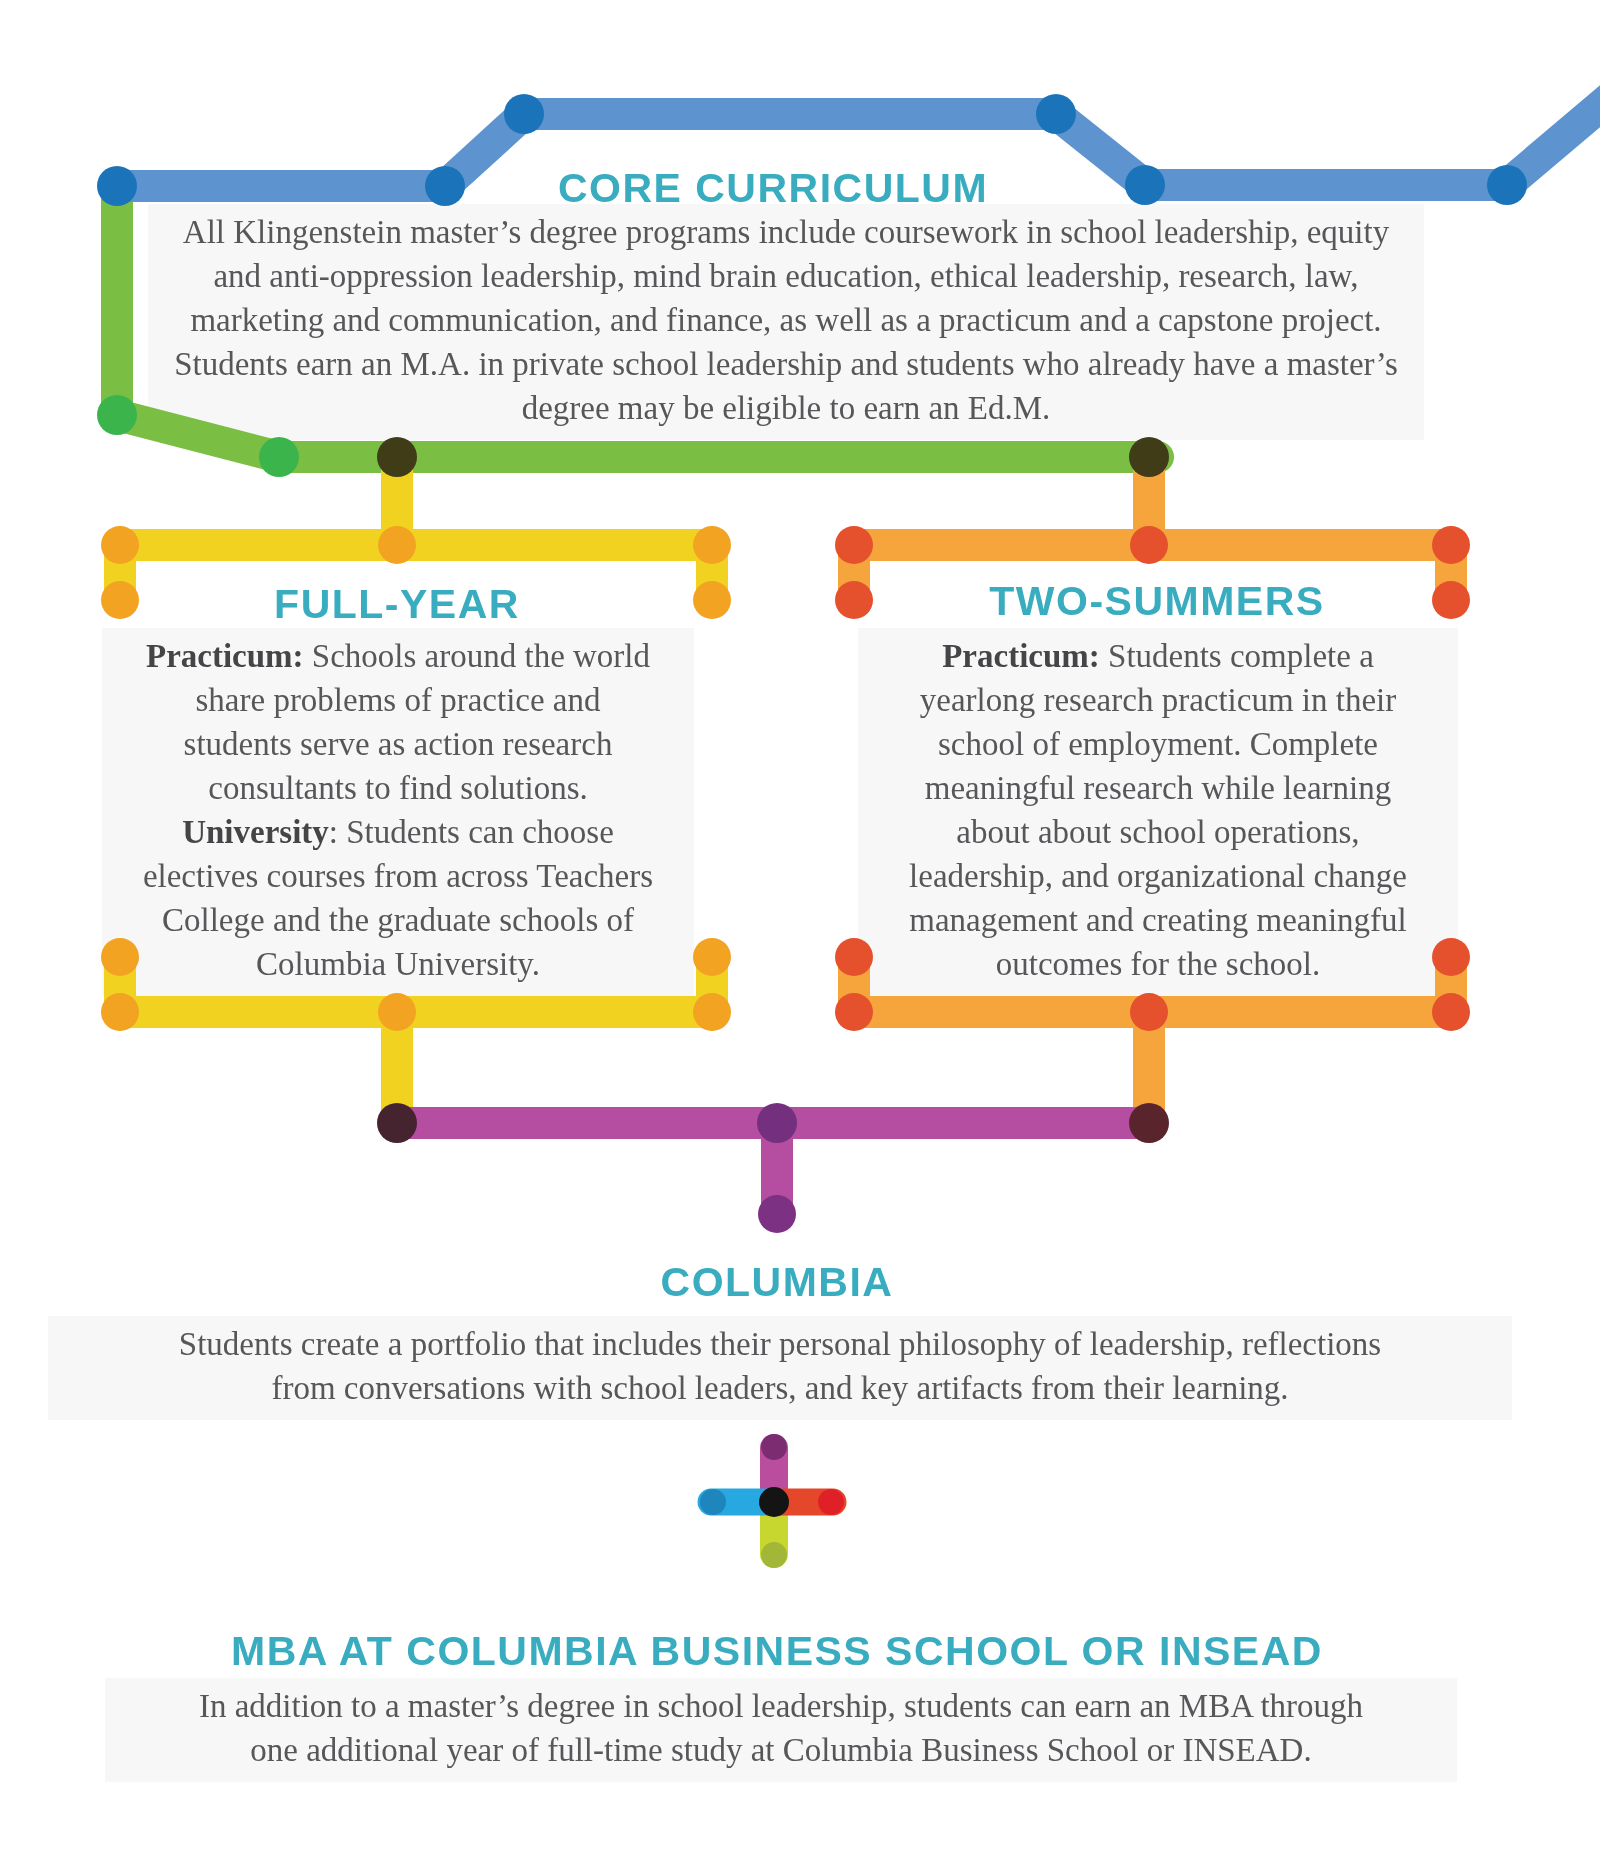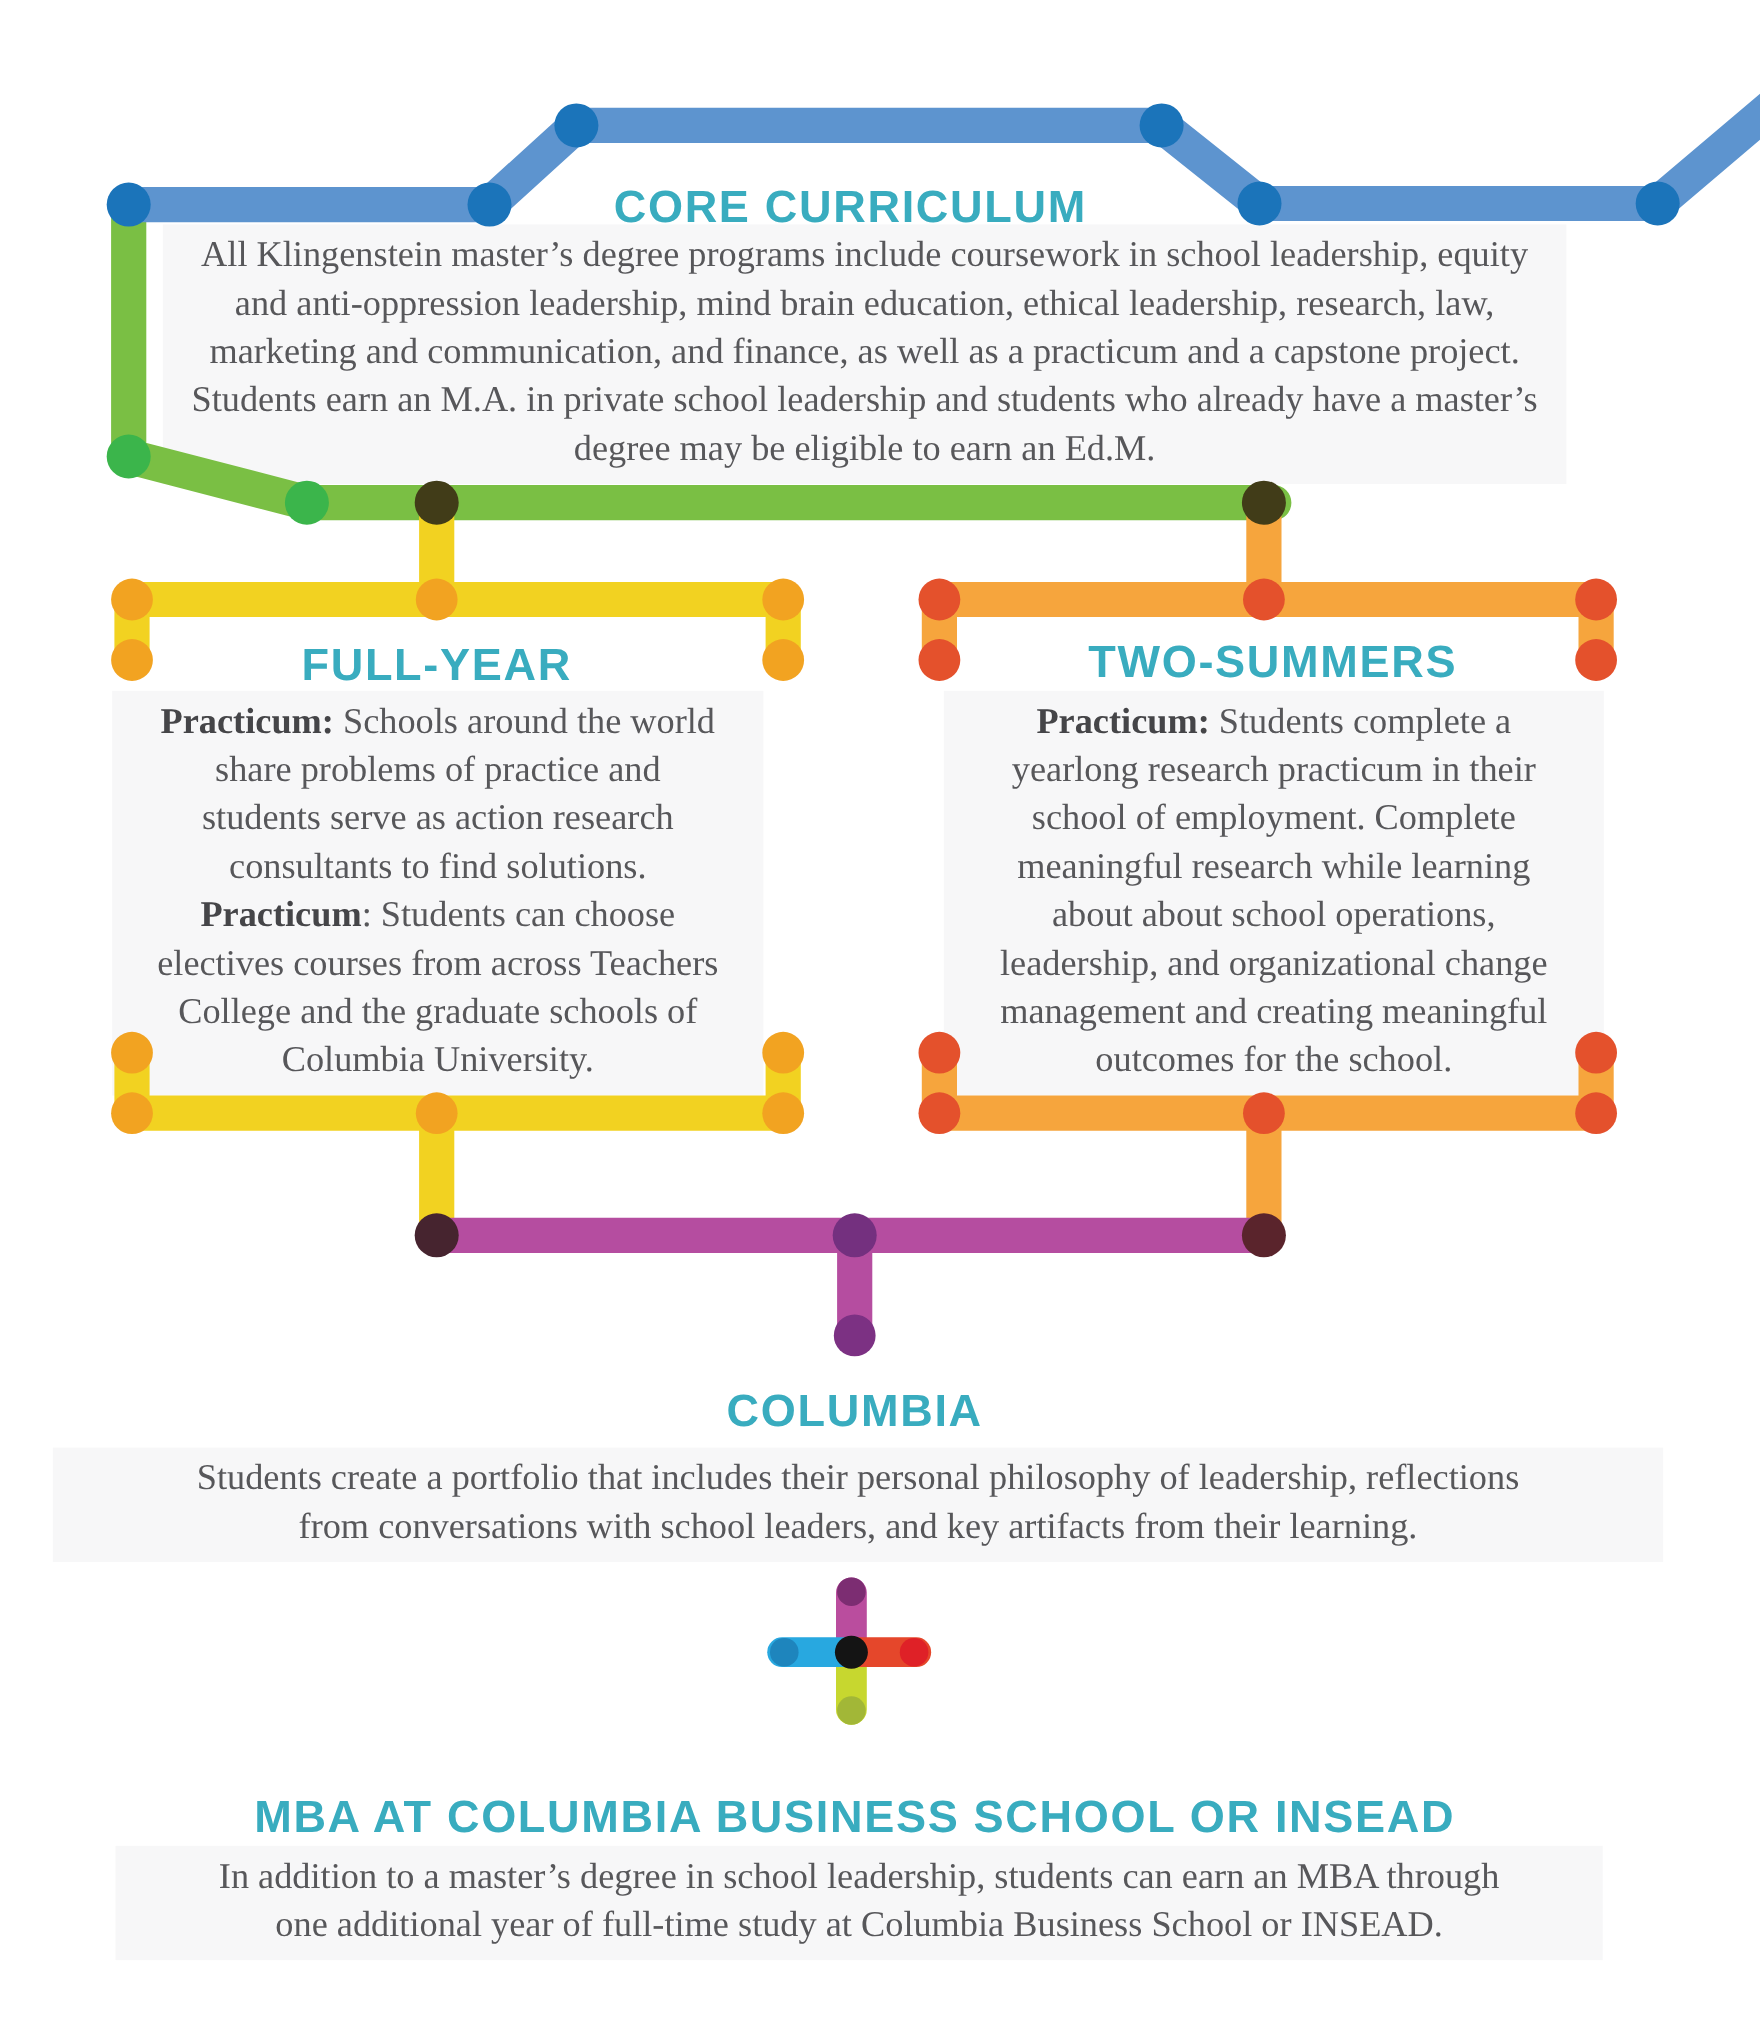--- a/index.html
+++ b/index.html
@@ -26,21 +26,21 @@
   <div class="heading" style="left:97px;top:581px;width:600px;">FULL-YEAR</div>
 
   <div class="heading" style="left:857px;top:578px;width:600px;">TWO-SUMMERS</div>
 
   <div class="heading" style="left:277px;top:1259px;width:1000px;">COLUMBIA</div>
 
   <div class="heading" style="left:77px;top:1628px;width:1400px;">MBA AT COLUMBIA BUSINESS SCHOOL OR INSEAD</div>
 
   <div class="block pad" style="left:148px;top:204px;width:1276px;">All Klingenstein master’s degree programs include coursework in school leadership, equity<br>and anti-oppression leadership, mind brain education, ethical leadership, research, law,<br>marketing and communication, and finance, as well as a practicum and a capstone project.<br>Students earn an M.A. in private school leadership and students who already have a master’s<br>degree may be eligible to earn an Ed.M.</div>
 
-  <div class="block pad" style="left:102px;top:628px;width:592px;"><strong>Practicum:</strong> Schools around the world<br>share problems of practice and<br>students serve as action research<br>consultants to find solutions.<br><strong>Practicum</strong>: Students can choose<br>electives courses from across Teachers<br>College and the graduate schools of<br>Columbia University.</div>
+  <div class="block pad" style="left:102px;top:628px;width:592px;"><strong>Practicum:</strong> Schools around the world<br>share problems of practice and<br>students serve as action research<br>consultants to find solutions.<br><strong>University</strong>: Students can choose<br>electives courses from across Teachers<br>College and the graduate schools of<br>Columbia University.</div>
 
   <div class="block pad" style="left:48px;top:1316px;width:1464px;">Students create a portfolio that includes their personal philosophy of leadership, reflections<br>from conversations with school leaders, and key artifacts from their learning.</div>
 
   <div class="block pad" style="left:858px;top:628px;width:600px;"><strong>Practicum:</strong> Students complete a<br>yearlong research practicum in their<br>school of employment. Complete<br>meaningful research while learning<br>about about school operations,<br>leadership, and organizational change<br>management and creating meaningful<br>outcomes for the school.</div>
 
   <div class="block pad" style="left:105px;top:1678px;width:1352px;">In addition to a master’s degree in school leadership, students can earn an MBA through<br>one additional year of full-time study at Columbia Business School or INSEAD.</div>
 
   <svg class="metro" width="1600" height="1849" viewBox="0 0 1600 1849">
 
     <path d="M117,186 L117,415 L279,457 L1158,457" fill="none" stroke="var(--green_line)" stroke-width="32" stroke-linecap="round" stroke-linejoin="round"></path>

